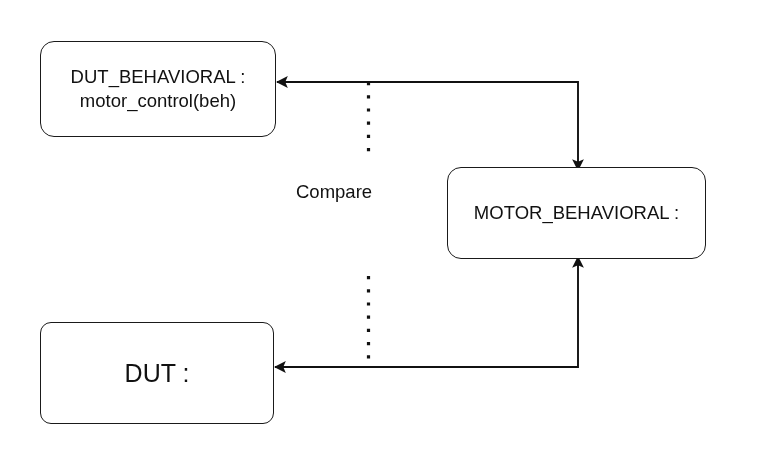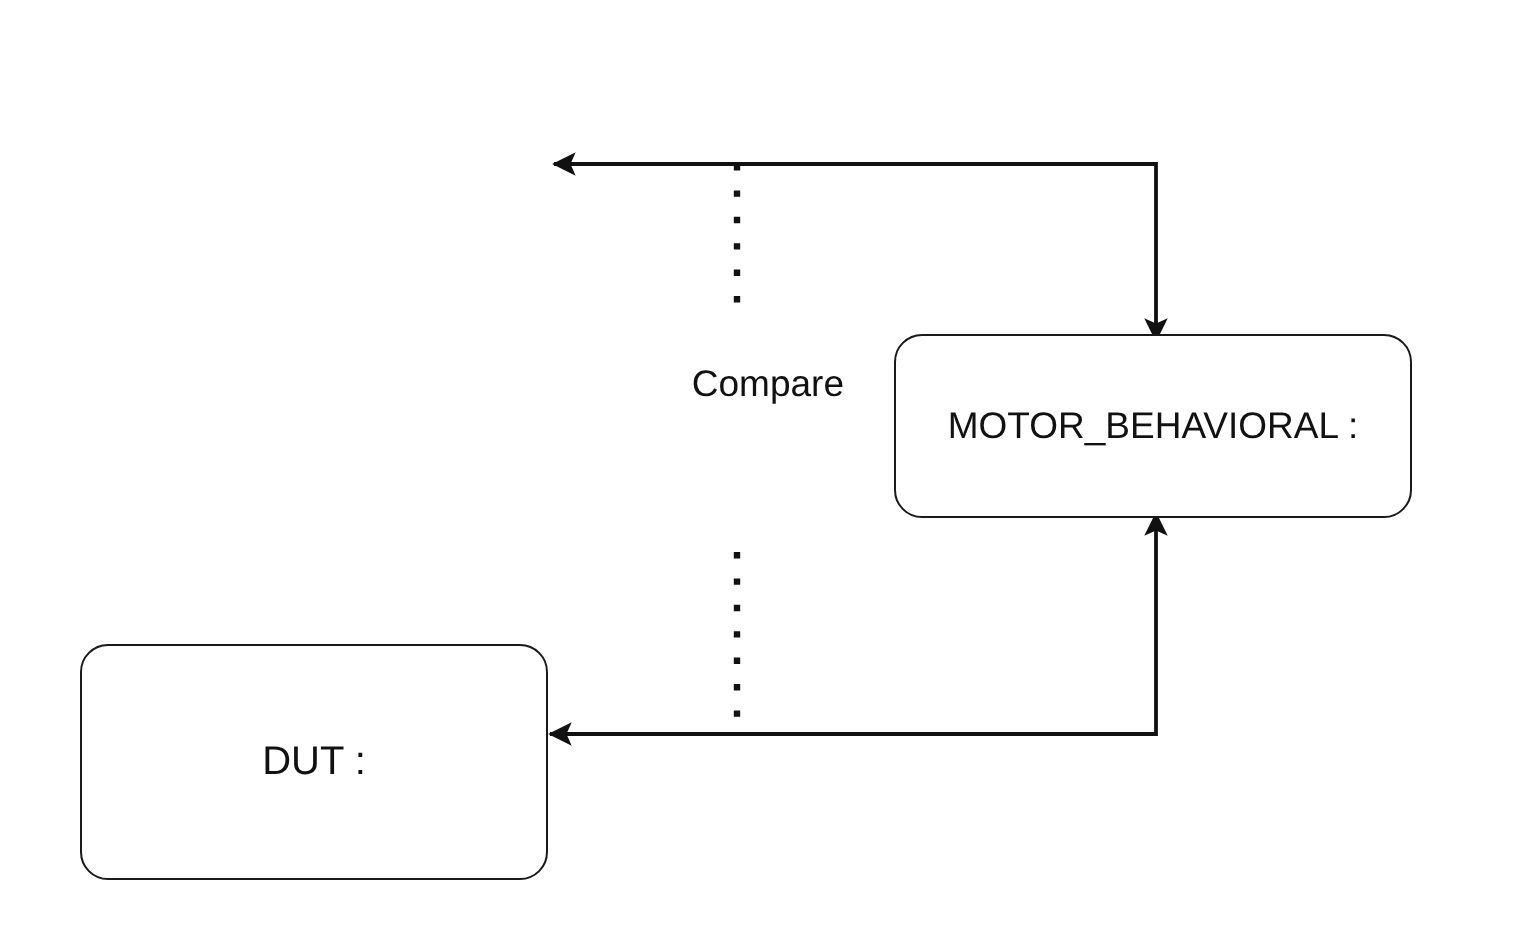--- a/index.html
+++ b/index.html
@@ -53,29 +53,30 @@
     left: 447px;
     top: 167px;
     width: 259px;
     height: 92px;
     font-size: 18.5px;
   }
   #node-dut {
     left: 40px;
     top: 322px;
     width: 234px;
-    height: 118px;
-    font-size: 20px;
+    height: 102px;
+    font-size: 25px;
+    border-radius: 11px;
   }
   #compare-label {
     position: absolute;
     left: 296px;
     top: 179px;
     width: 126px;
-    text-align: right;
+    text-align: left;
     font-size: 18.5px;
     line-height: 1.36;
     color: #111111;
   }
   .compare-line {
     display: block;
     white-space: nowrap;
   }
 </style>
 </head>
@@ -100,20 +101,24 @@
 
     <g>
       <line x1="368.5" y1="82" x2="368.5" y2="161" stroke="#111111" stroke-width="3.2" stroke-linecap="butt" stroke-dasharray="3.2 10"></line>
     </g>
 
     <g>
       <line x1="368.5" y1="276" x2="368.5" y2="367" stroke="#111111" stroke-width="3.2" stroke-linecap="butt" stroke-dasharray="3.2 10"></line>
     </g>
   </svg>
 
+  <div class="node-box" id="node-dut-behavioral">
+    <span class="node-line">DUT_BEHAVIORAL :</span>
+    <span class="node-line">motor_control(beh)</span>
+  </div>
 
   <div class="node-box" id="node-motor-behavioral">
     <span class="node-line">MOTOR_BEHAVIORAL :</span>
   </div>
 
   <div class="node-box" id="node-dut">
     <span class="node-line">DUT :</span>
   </div>
 
   <div id="compare-label">

